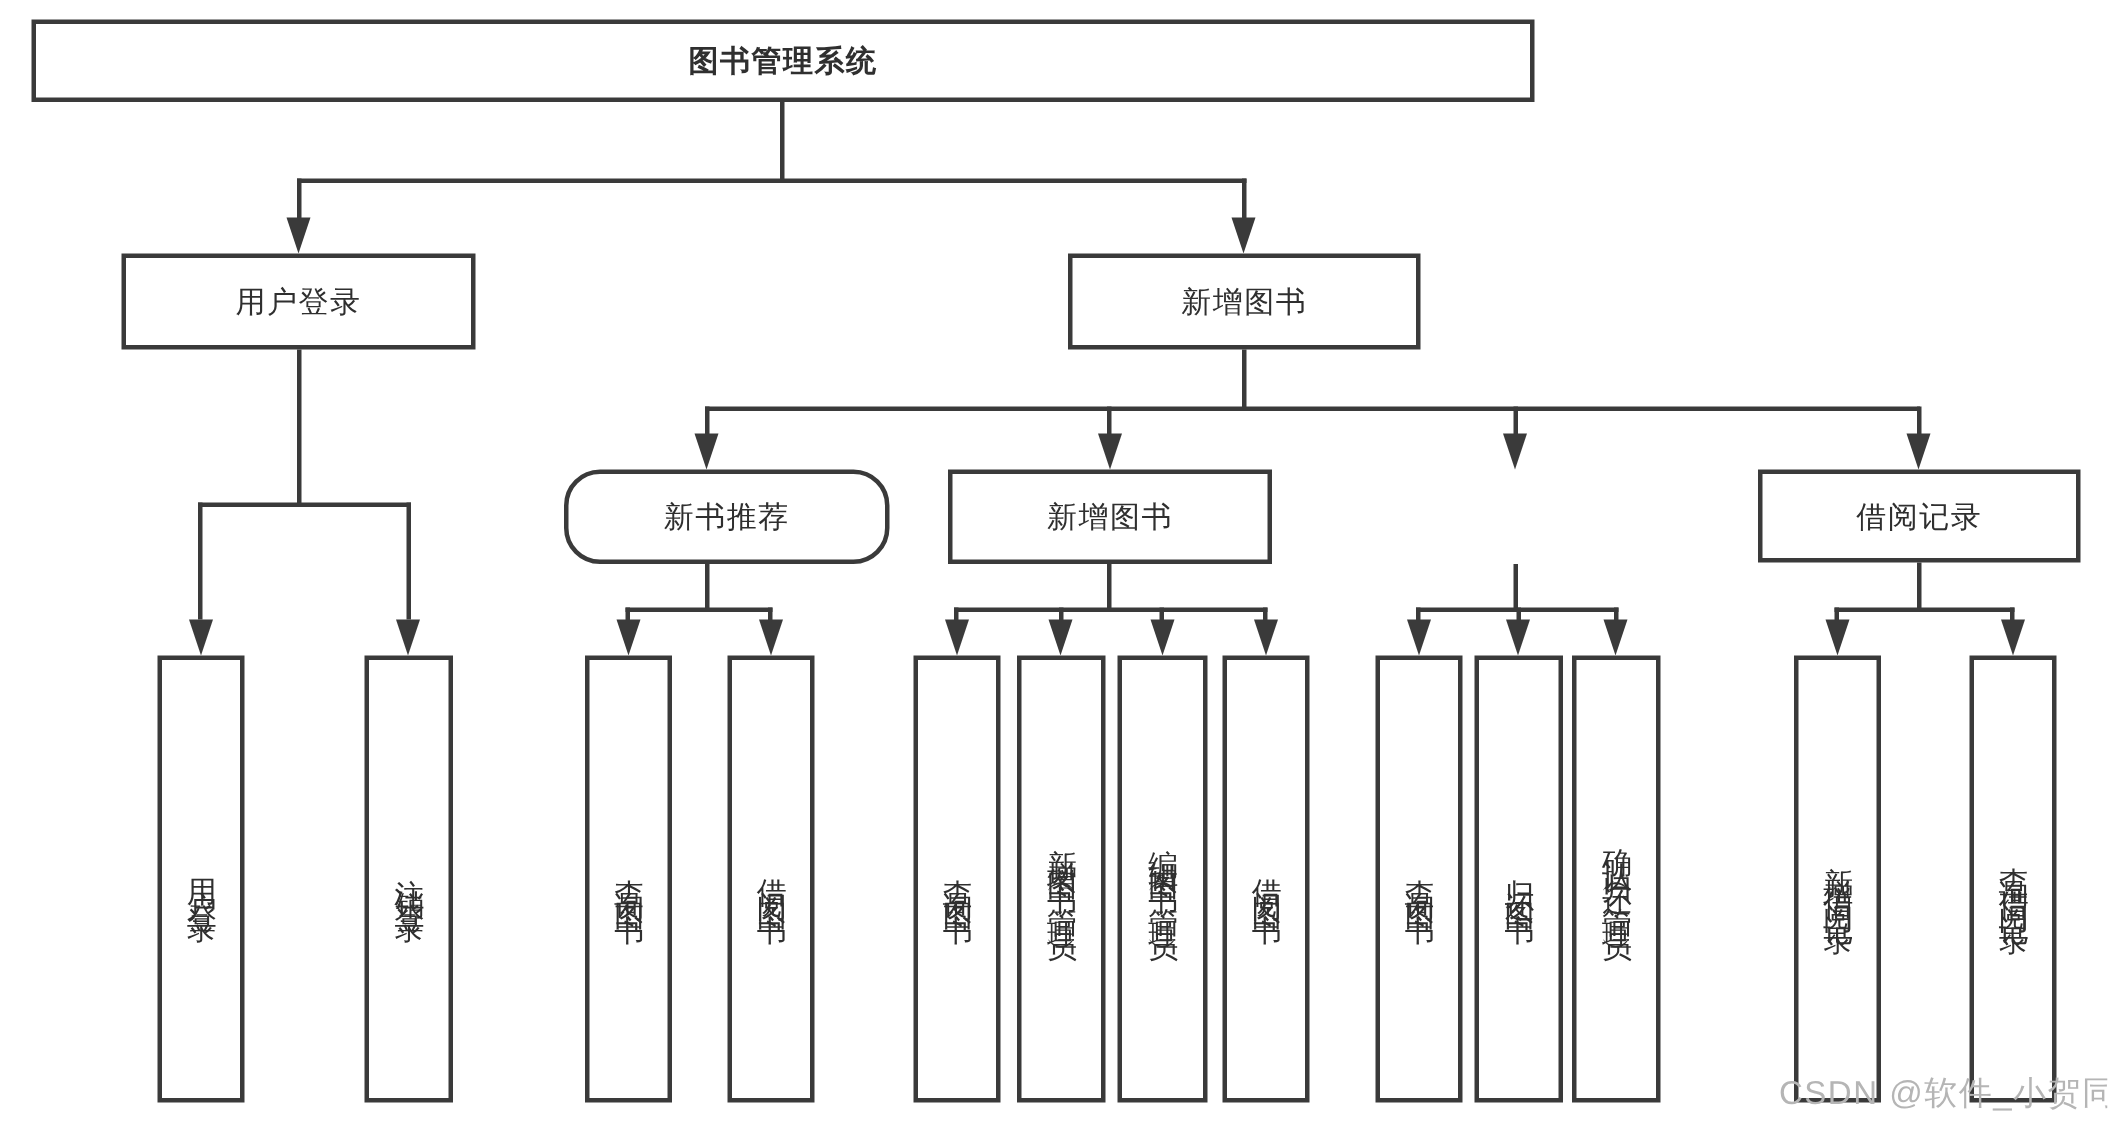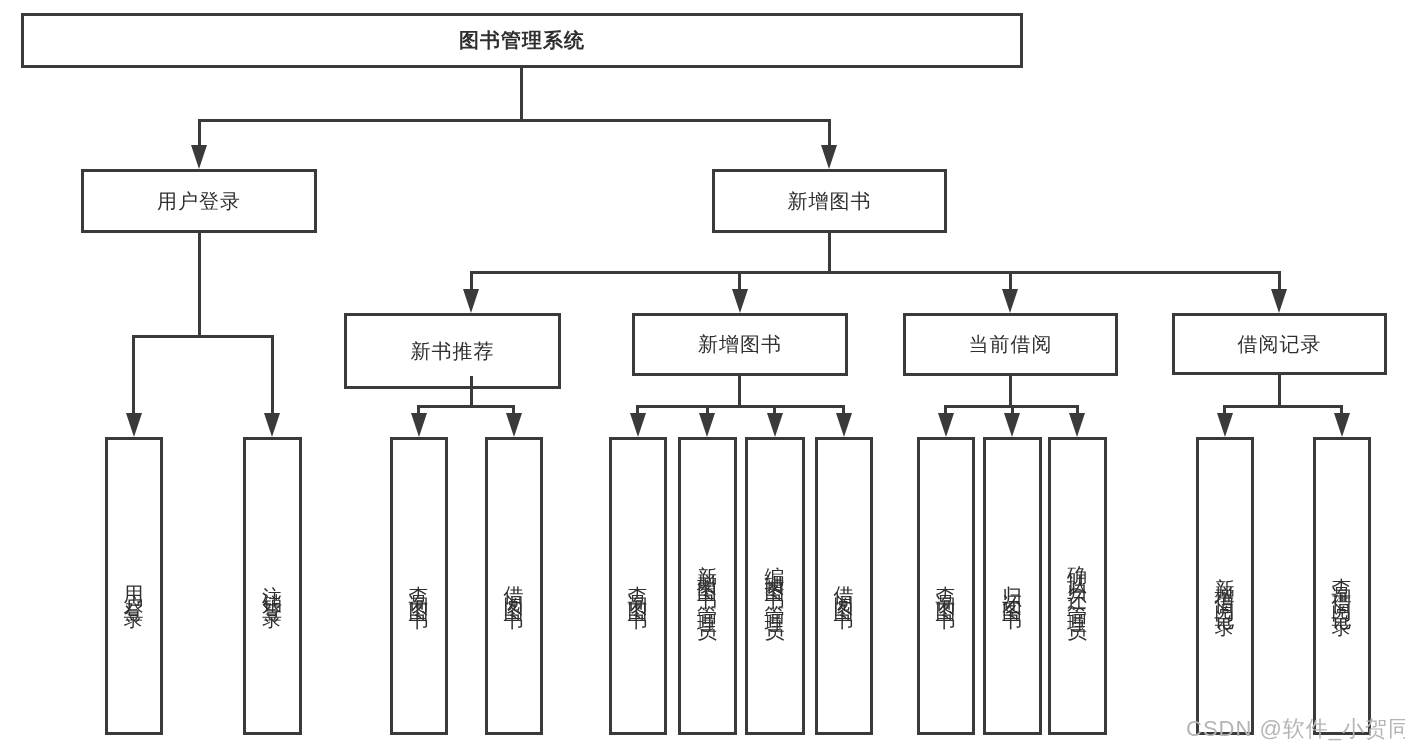--- a/index.html
+++ b/index.html
@@ -62,28 +62,25 @@
   <div class="hl" style="left:470px;top:271px;width:810px;"></div>
   <div class="vl" style="left:470px;top:271px;height:20px;"></div>
   <div class="arrow" style="left:463px;top:289px;"></div>
   <div class="vl" style="left:738px;top:271px;height:20px;"></div>
   <div class="arrow" style="left:732px;top:289px;"></div>
   <div class="vl" style="left:1009px;top:271px;height:20px;"></div>
   <div class="arrow" style="left:1002px;top:289px;"></div>
   <div class="vl" style="left:1278px;top:271px;height:20px;"></div>
   <div class="arrow" style="left:1271px;top:289px;"></div>
 
-  <div class="box" style="left:344px;top:313px;width:217px;height:76px;">
+  <div class="box" style="left:376px;top:313px;width:217px;height:63px;border-radius:24px;">
     <span>新书推荐</span>
   </div>
   <div class="box" style="left:632px;top:313px;width:216px;height:63px;">
     <span>新增图书</span>
-  </div>
-  <div class="box" style="left:903px;top:313px;width:215px;height:63px;">
-    <span>当前借阅</span>
   </div>
   <div class="box" style="left:1172px;top:313px;width:215px;height:62px;">
     <span>借阅记录</span>
   </div>
 
   <div class="vl" style="left:470px;top:376px;height:31px;"></div>
   <div class="hl" style="left:417px;top:405px;width:98px;"></div>
   <div class="vl" style="left:417px;top:405px;height:10px;"></div>
   <div class="arrow" style="left:411px;top:413px;"></div>
   <div class="vl" style="left:512px;top:405px;height:10px;"></div>

